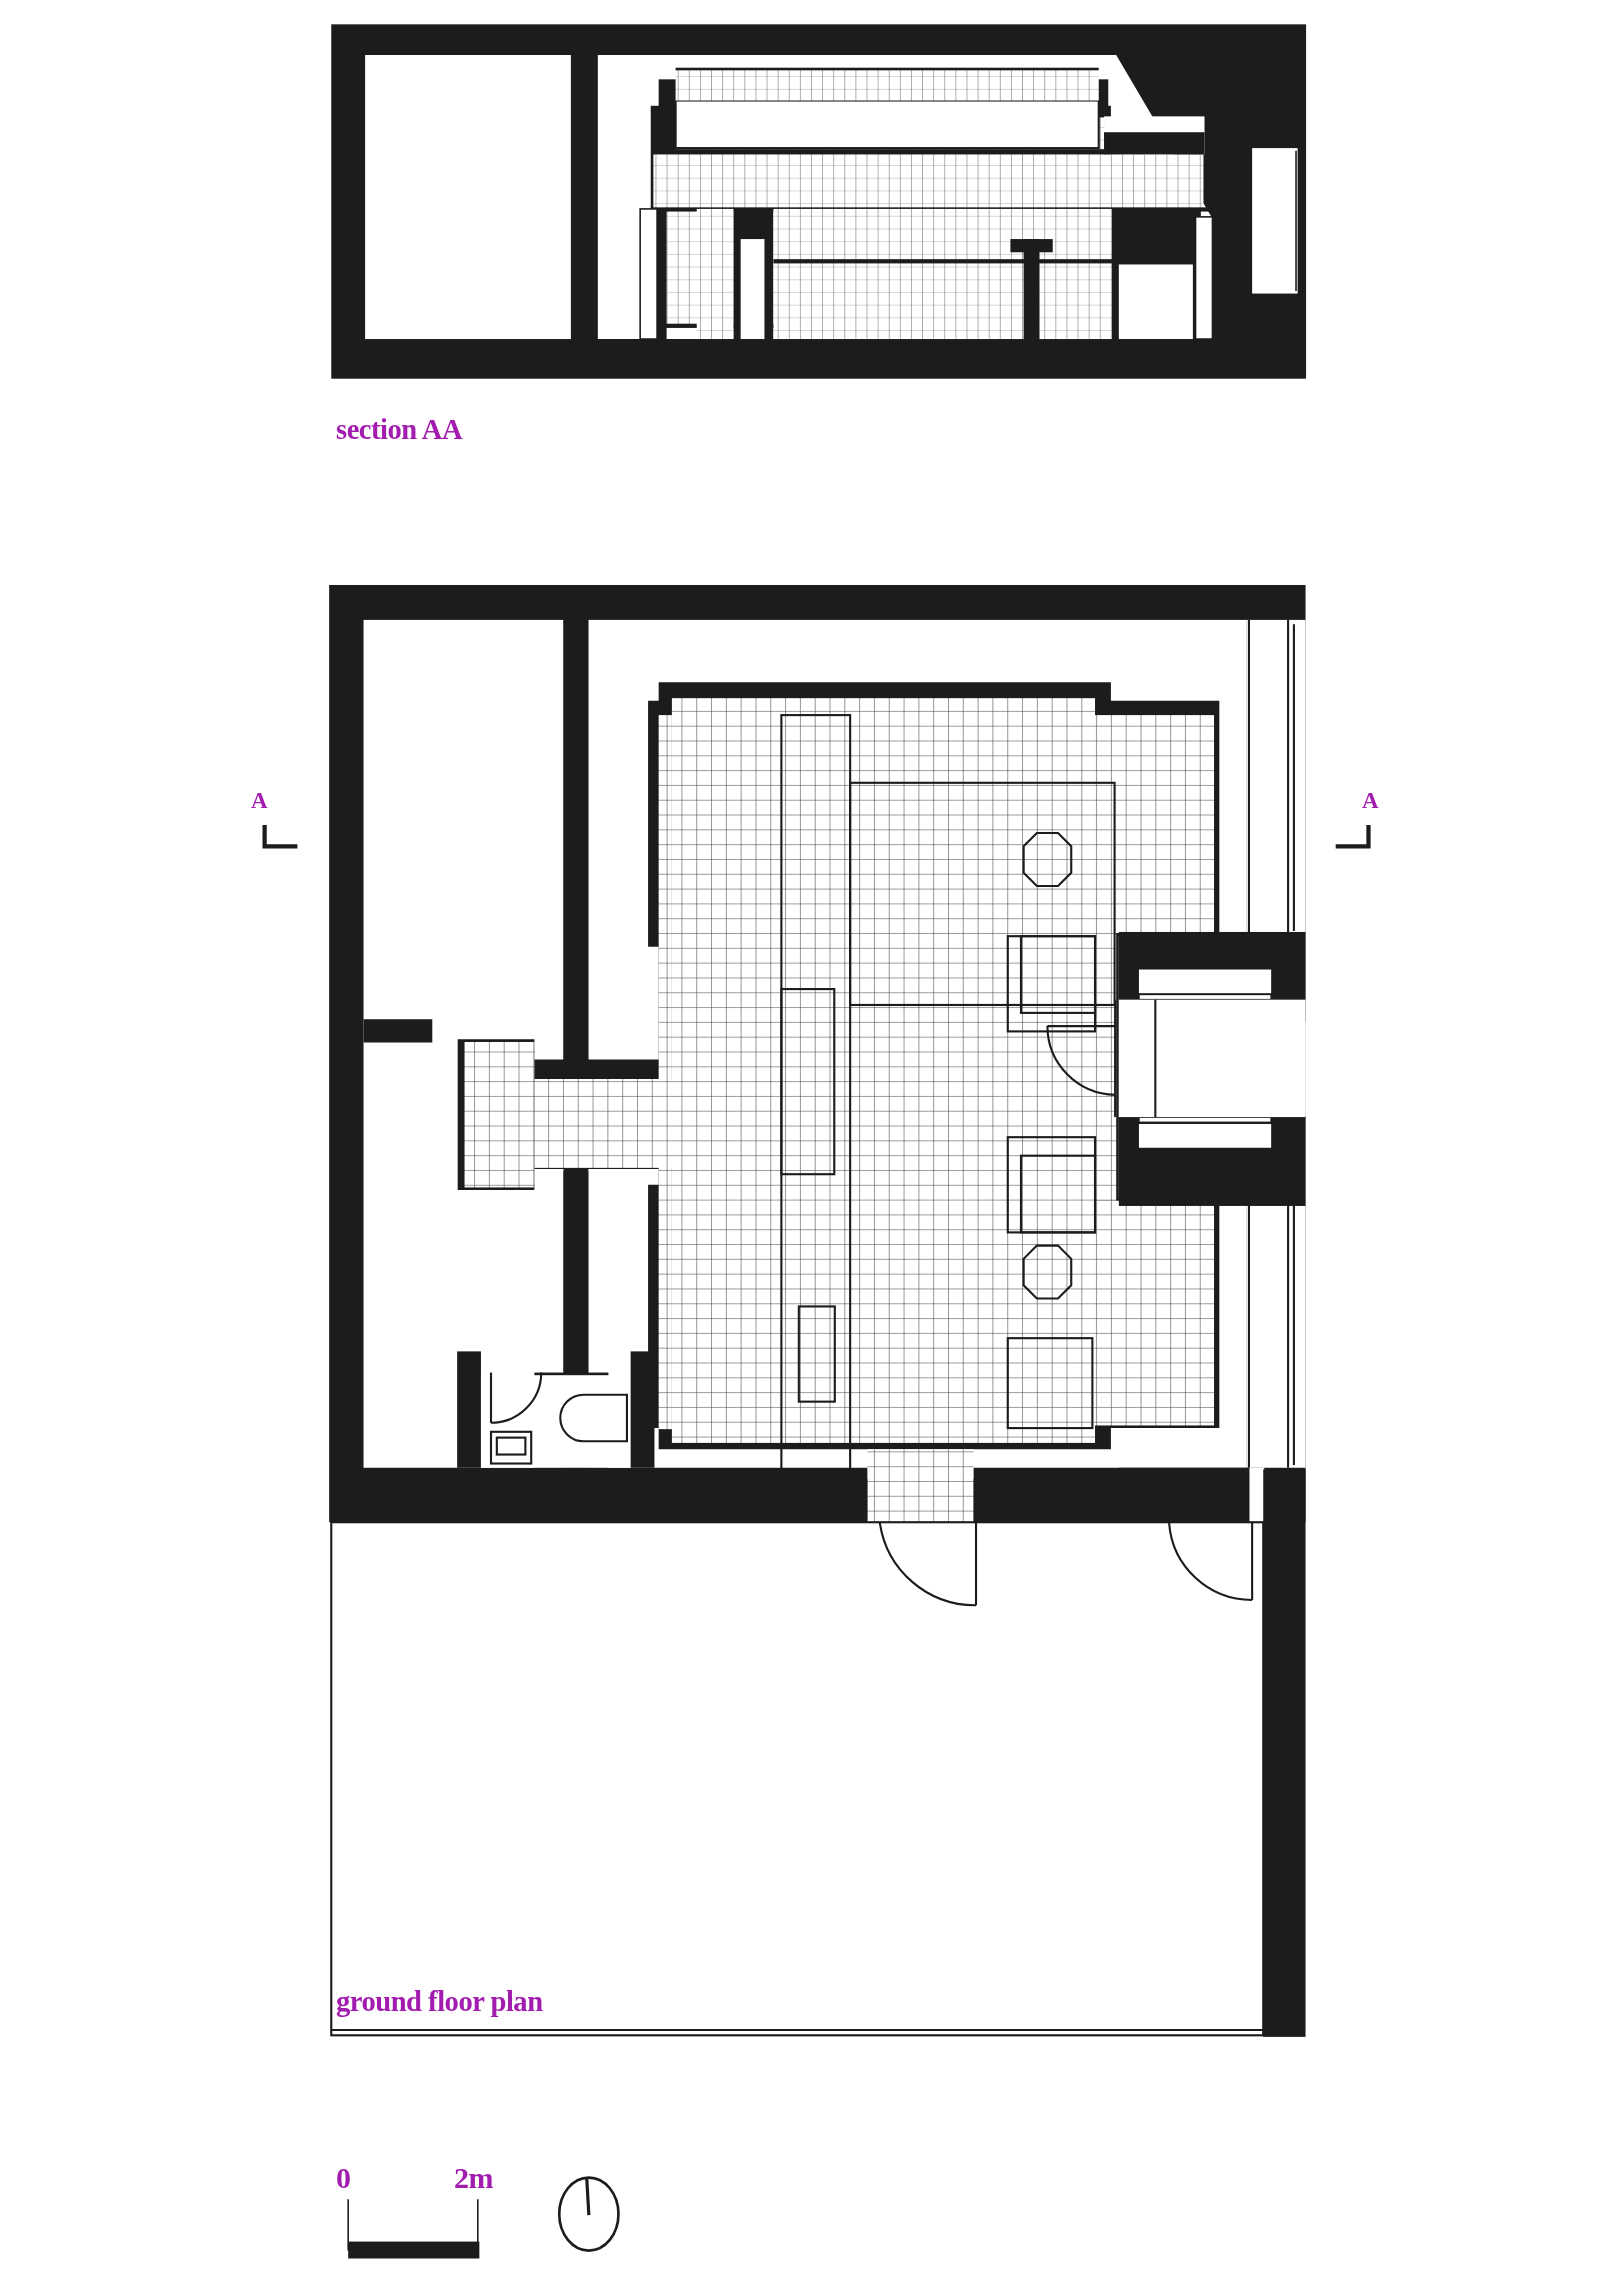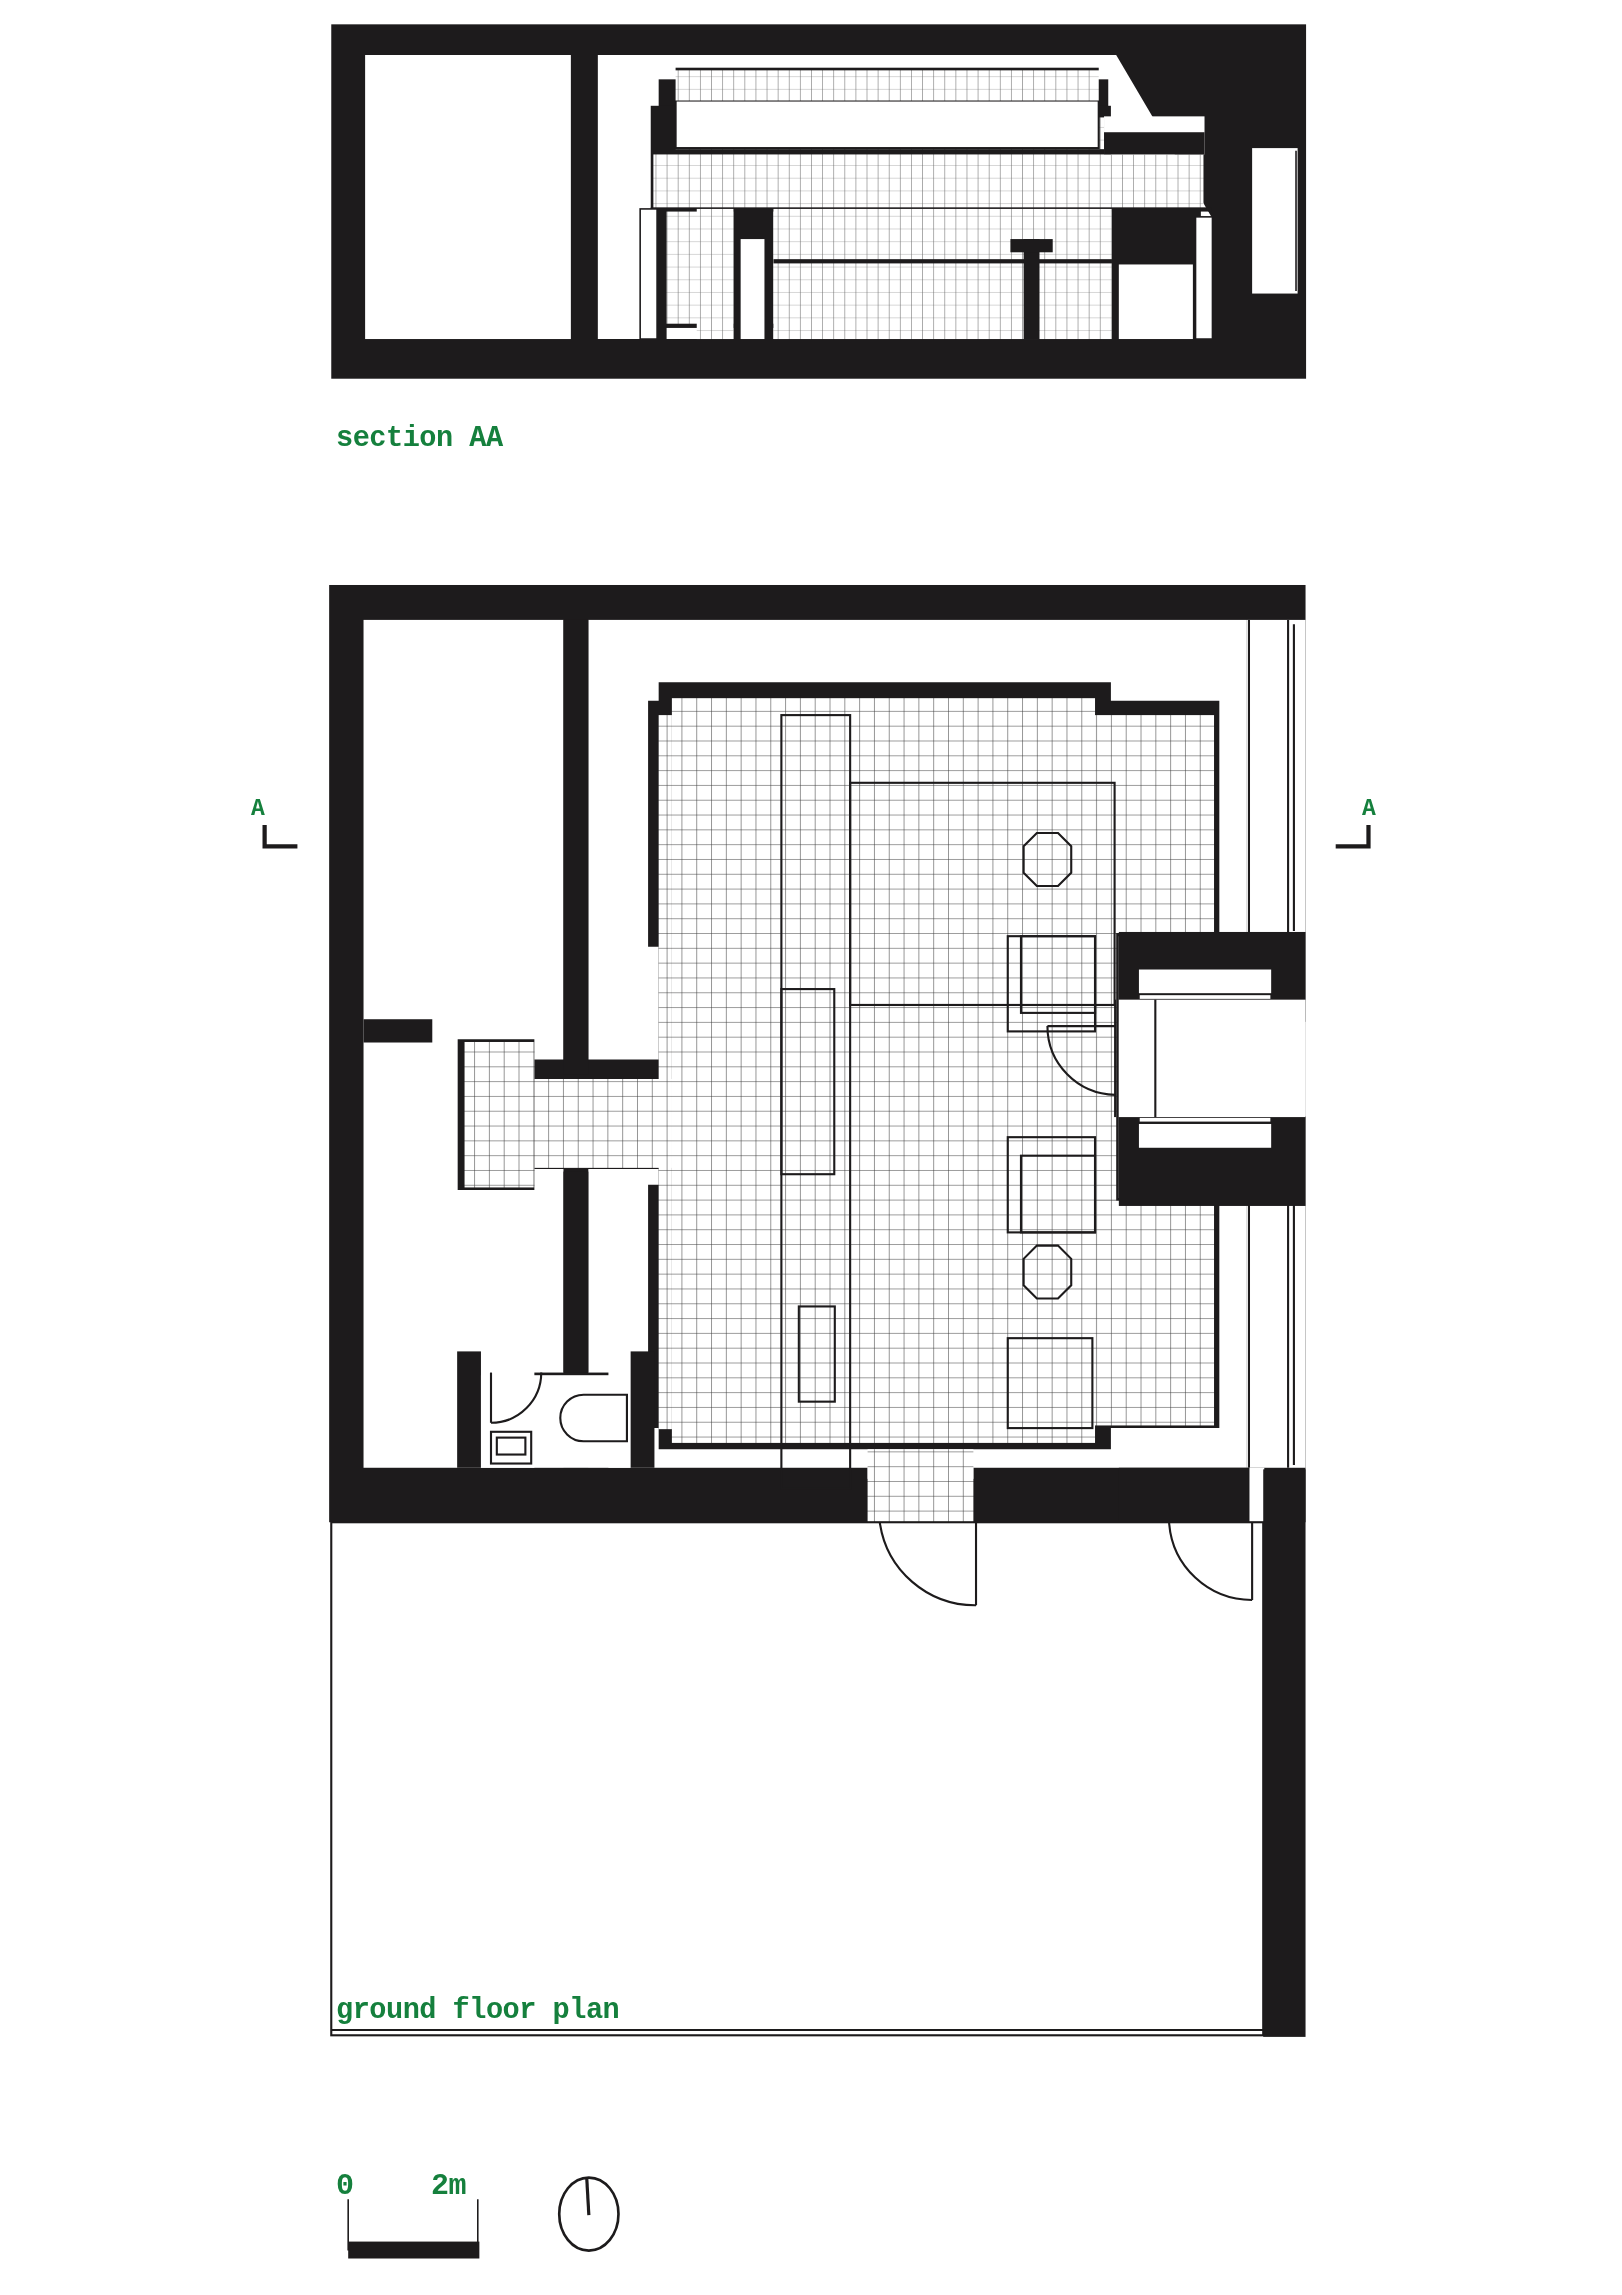--- a/index.html
+++ b/index.html
@@ -1,25 +1,24 @@
 <!DOCTYPE html>
 <html style="font-size:8.5px"><head>
 <meta charset="utf-8">
 <style>
   html, body { margin: 0; padding: 0; background: #ffffff; }
   body { width: 1622px; height: 2295px; position: relative; overflow: hidden; }
   .drawing { position: absolute; left: 0; top: 0; width: 1622px; height: 2295px; }
   .label {
     position: absolute;
-    font-family: Liberation Mono, monospace;
+    font-family: Liberation Serif, serif;
     font-weight: bold;
-    color: #15803d;
+    color: #a21caf;
     letter-spacing: -0.5px;
     white-space: nowrap;
-    margin-top: 8px;
   }
   .title-label { font-size: 28.6px; }
   .marker-label { font-size: 23px; }
   .scale-label { font-size: 30px; }
 </style>
 </head>
 <body>
 
 <svg class="drawing" viewBox="0 0 3066 4339" xmlns="http://www.w3.org/2000/svg">
   <defs>
@@ -203,14 +202,14 @@
 </svg>
 
 <div class="label title-label" style="left:336px; top:414px;">section AA</div>
 
 <div class="label marker-label" style="left:251px; top:788px;">A</div>
 <div class="label marker-label" style="left:1362px; top:788px;">A</div>
 
 <div class="label title-label" style="left:336px; top:1986px;">ground floor plan</div>
 
 <div class="label scale-label" style="left:336px; top:2161px;">0</div>
-<div class="label scale-label" style="left:431px; top:2161px;">2m</div>
+<div class="label scale-label" style="left:454px; top:2161px;">2m</div>
 
 
 </body></html>

